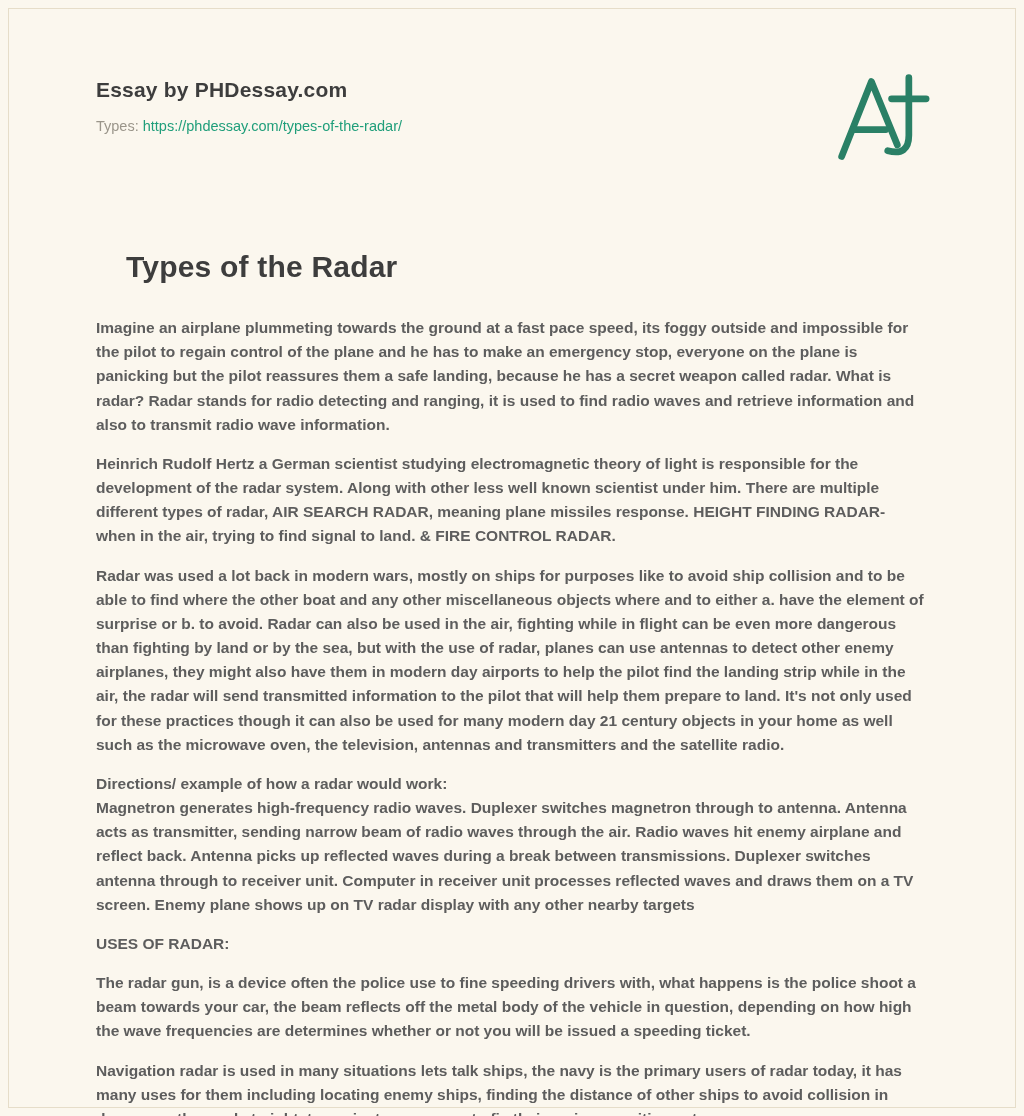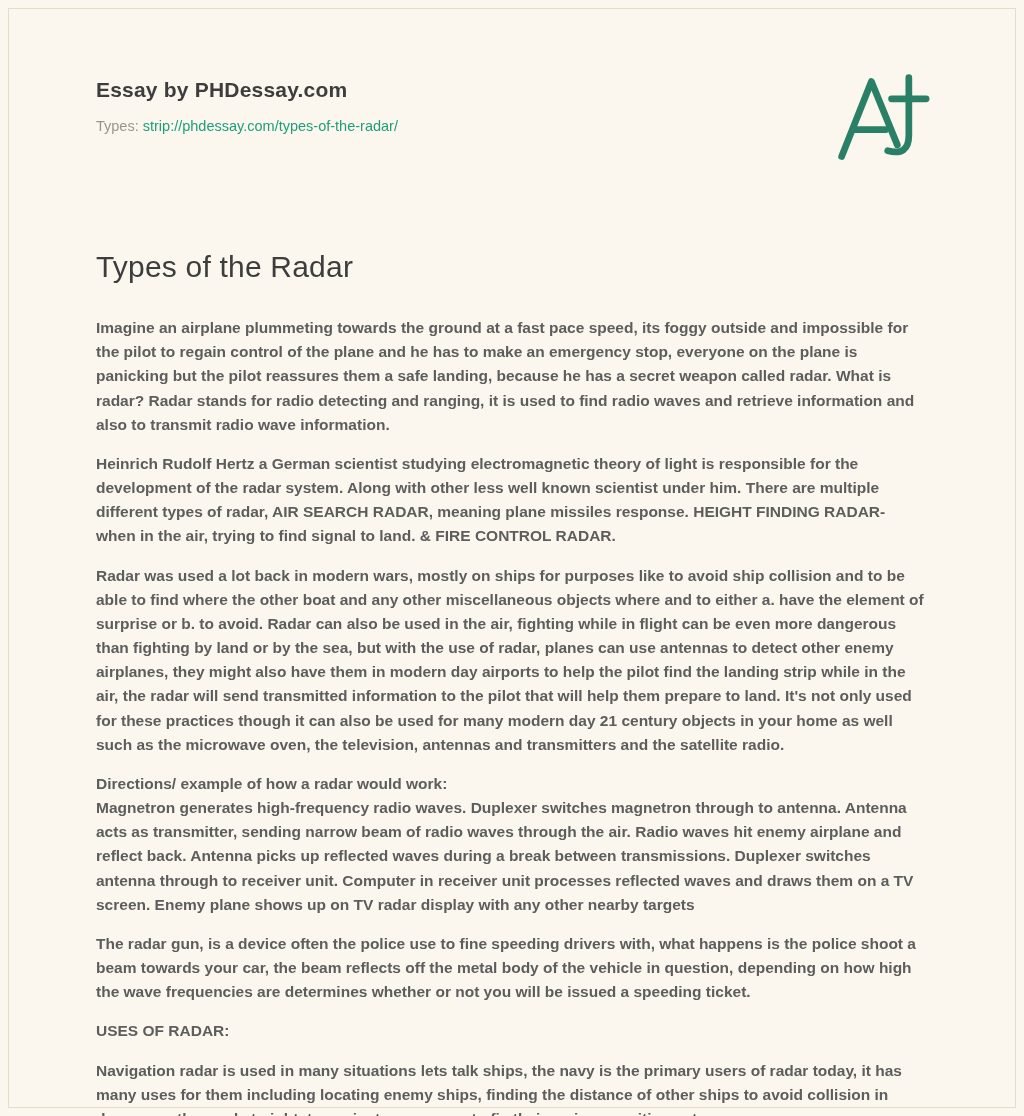--- a/index.html
+++ b/index.html
@@ -55,23 +55,24 @@
   .brand-logo {
     position: absolute;
     top: -6px;
     right: -8px;
     width: 110px;
     height: 96px;
   }
   .essay-title {
     margin-top: 74px;
     font-size: 30px;
-    font-weight: 400;
+    font-weight: 700;
     color: var(--heading);
     letter-spacing: 0.2px;
+    margin-left: 30px;
   }
   .essay-body {
     margin-top: 32px;
     font-weight: bold;
   }
   .essay-body p.para {
     font-size: 15.5px;
     line-height: 1.56;
     color: var(--text);
     margin-bottom: 15px;
@@ -83,21 +84,21 @@
 
 <div class="page-frame"></div>
 
 <div class="content">
 
   <div class="header-row">
     <div class="header-title">Essay by PHDessay.com</div>
 
     <div class="source-line">
       <span>Types:</span>
-      <span class="source-link">strip://phdessay.com/types-of-the-radar/</span>
+      <span class="source-link">https://phdessay.com/types-of-the-radar/</span>
     </div>
 
     <svg class="brand-logo" viewBox="0 0 110 100" fill="none" stroke="#2a8066" stroke-width="7" stroke-linecap="round" stroke-linejoin="round">
       <path d="M14 90 L45 12 L72 78"></path>
       <path d="M26 62 L60 62"></path>
       <path d="M84 8 L84 68 Q84 90 62 84"></path>
       <path d="M66 30 L102 30"></path>
     </svg>
   </div>
 
@@ -107,20 +108,20 @@
 
       <p class="para">Imagine an airplane plummeting towards the ground at a fast pace speed, its foggy outside and impossible for the pilot to regain control of the plane and he has to make an emergency stop, everyone on the plane is panicking but the pilot reassures them a safe landing, because he has a secret weapon called radar. What is radar? Radar stands for radio detecting and ranging, it is used to find radio waves and retrieve information and also to transmit radio wave information.</p>
 
       <p class="para">Heinrich Rudolf Hertz a German scientist studying electromagnetic theory of light is responsible for the development of the radar system. Along with other less well known scientist under him. There are multiple different types of radar, AIR SEARCH RADAR, meaning plane missiles response. HEIGHT FINDING RADAR- when in the air, trying to find signal to land. &amp; FIRE CONTROL RADAR.</p>
 
       <p class="para">Radar was used a lot back in modern wars, mostly on ships for purposes like to avoid ship collision and to be able to find where the other boat and any other miscellaneous objects where and to either a. have the element of surprise or b. to avoid. Radar can also be used in the air, fighting while in flight can be even more dangerous than fighting by land or by the sea, but with the use of radar, planes can use antennas to detect other enemy airplanes, they might also have them in modern day airports to help the pilot find the landing strip while in the air, the radar will send transmitted information to the pilot that will help them prepare to land. It's not only used for these practices though it can also be used for many modern day 21 century objects in your home as well such as the microwave oven, the television, antennas and transmitters and the satellite radio.</p>
 
       <p class="para">Directions/ example of how a radar would work:
 Magnetron generates high-frequency radio waves. Duplexer switches magnetron through to antenna. Antenna acts as transmitter, sending narrow beam of radio waves through the air. Radio waves hit enemy airplane and reflect back. Antenna picks up reflected waves during a break between transmissions. Duplexer switches antenna through to receiver unit. Computer in receiver unit processes reflected waves and draws them on a TV screen. Enemy plane shows up on TV radar display with any other nearby targets</p>
 
+      <p class="para">USES OF RADAR:</p>
+
       <p class="para">The radar gun, is a device often the police use to fine speeding drivers with, what happens is the police shoot a beam towards your car, the beam reflects off the metal body of the vehicle in question, depending on how high the wave frequencies are determines whether or not you will be issued a speeding ticket.</p>
-
-      <p class="para">USES OF RADAR:</p>
 
       <p class="para">Navigation radar is used in many situations lets talk ships, the navy is the primary users of radar today, it has many uses for them including locating enemy ships, finding the distance of other ships to avoid collision in dreary weather and at night, to navigate on course to fix their various positions at sea so</p>
     </div>
 
 </div>
 
 </body></html>

